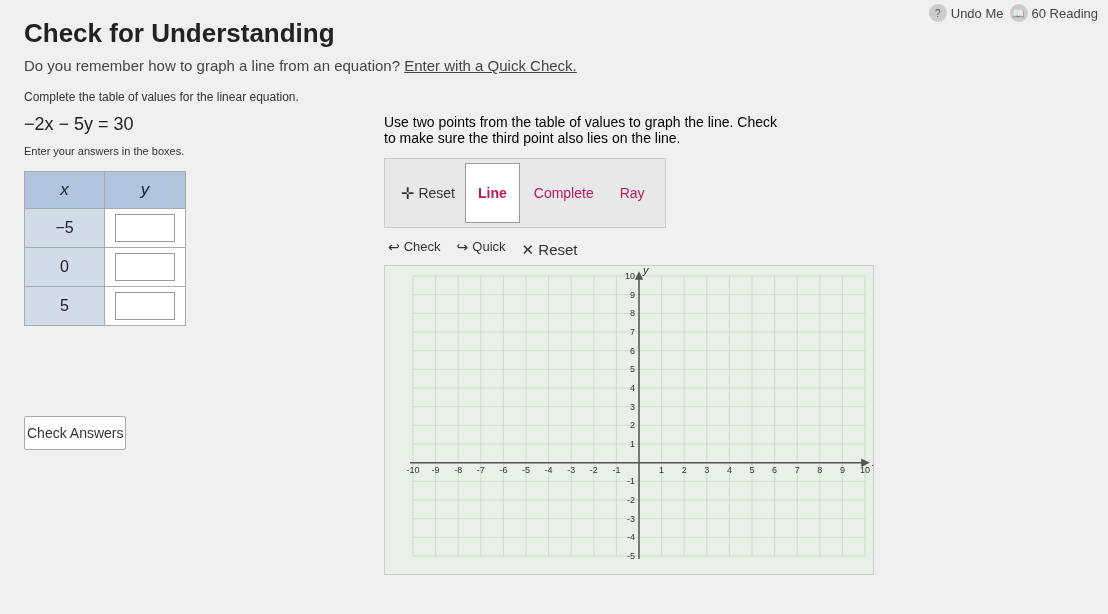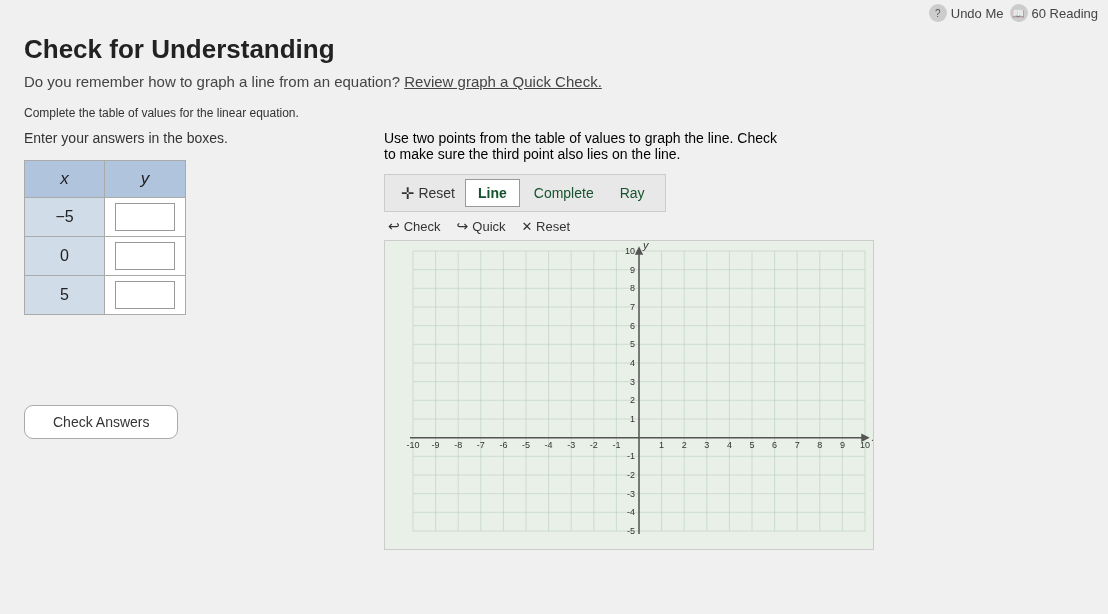--- a/index.html
+++ b/index.html
@@ -37,21 +37,21 @@
       background: #ccc;
       border-radius: 50%;
       display: flex; align-items: center; justify-content: center;
       font-size: 10px;
       color: #555;
     }
 
     
     .main-content {
       position: absolute;
-      top: 16px; left: 0;
+      top: 0; left: 0;
       width: 100%;
       padding: 18px 24px 10px 24px;
     }
 
     .page-title {
       font-size: 26px;
       font-weight: bold;
       color: #222;
       margin-bottom: 8px;
     }
@@ -85,21 +85,21 @@
       flex-shrink: 0;
     }
 
     .equation {
       font-size: 18px;
       color: #222;
       margin-bottom: 10px;
     }
 
     .enter-instruction {
-      font-size: 14px;
+      font-size: 11px;
       color: #333;
       margin-bottom: 14px;
     }
 
     .table-container {
       display: inline-block;
       border: 1px solid #aaa;
       background: #fff;
     }
 
@@ -142,24 +142,24 @@
       height: 28px;
       border: 1px solid #999;
       text-align: center;
       font-size: 15px;
       background: #fff;
       outline: none;
     }
 
     .check-answers-btn {
       margin-top: 30px;
-      padding: 8px 28px;
+      padding: 8px 2px;
       background: #fff;
       border: 1px solid #aaa;
-      border-radius: 9px;
+      border-radius: 2px;
       font-size: 14px;
       cursor: pointer;
       color: #333;
     }
 
     
     .right-col {
       flex: 1;
     }
 
@@ -187,23 +187,23 @@
       padding: 4px 8px;
       font-size: 14px;
       color: #333;
       cursor: pointer;
     }
     .move-icon {
       font-size: 16px;
     }
 
     .toolbar-btn {
-      padding: 5px 12px;
+      padding: 21px 12px;
       font-size: 14px;
-      color: #14532d;
+      color: #be185d;
       cursor: pointer;
       border: none;
       background: transparent;
     }
     .toolbar-btn.active {
       background: #fff;
       border: 1px solid #999;
       font-weight: bold;
     }
 
@@ -218,25 +218,26 @@
     .action-btn {
       display: flex; align-items: center; gap: 4px;
       font-size: 13px;
       color: #333;
       cursor: pointer;
       background: none;
       border: none;
     }
     .action-icon { font-size: 14px; }
     .reset-btn {
-      font-size: 13px;
+      font-size: 15px;
       color: #333;
       cursor: pointer;
       background: none;
       border: none;
+      margin-top: 7px;
     }
 
     
     .graph-area {
       background: #fff;
       border: 1px solid #ccc;
       position: relative;
       width: 490px;
       height: 310px;
       overflow: hidden;
@@ -258,28 +259,29 @@
   <div class="top-bar-reading">
     <div class="reading-icon-wrap">📖</div>
     <span>60 Reading</span>
   </div>
 </div>
 
 <div class="main-content">
 
   <div class="page-title">Check for Understanding</div>
   <div class="subtitle">
-    <span>Do you remember how to graph a line from an equation? </span><span class="subtitle-link">Review graph a Quick Check.</span>
+    <span>Do you remember how to graph a line from an equation? </span><span class="subtitle-link">Enter with a Quick Check.</span>
   </div>
 
   <div class="instruction-left">Complete the table of values for the linear equation.</div>
 
   <div class="two-col">
 
     <div class="left-col">
+      <div class="equation">−2x − 5y = 30</div>
       <div class="enter-instruction">Enter your answers in the boxes.</div>
 
       <div class="table-container">
         
         <div class="table-header-row">
           <div class="table-header-cell">x</div>
           <div class="table-header-cell">y</div>
         </div>
         
         <div class="table-data-row">

